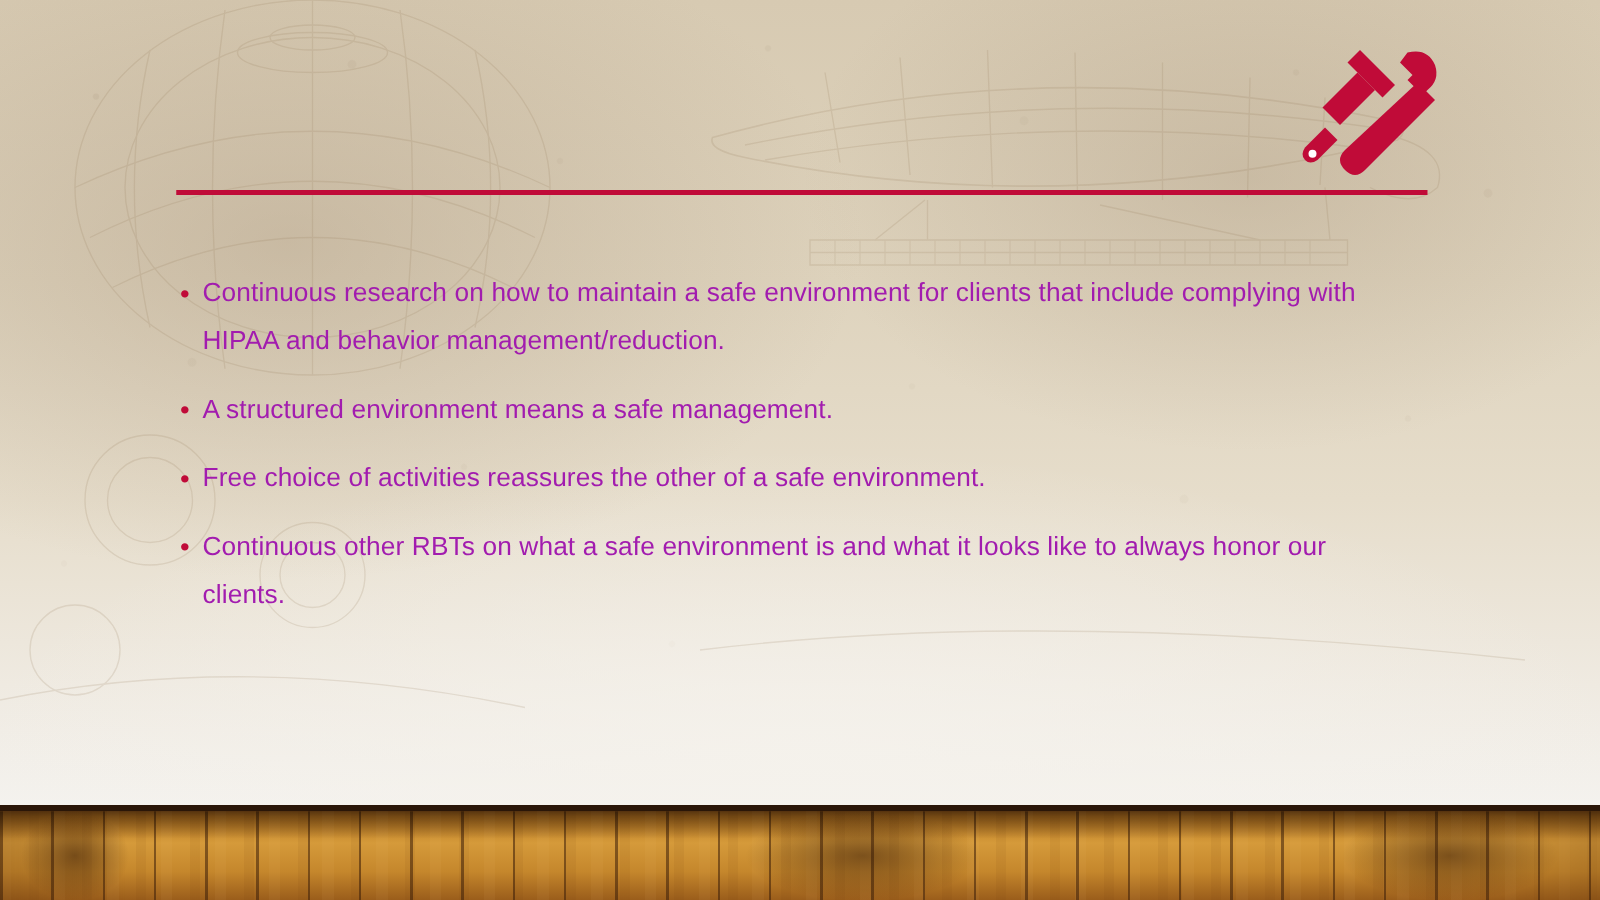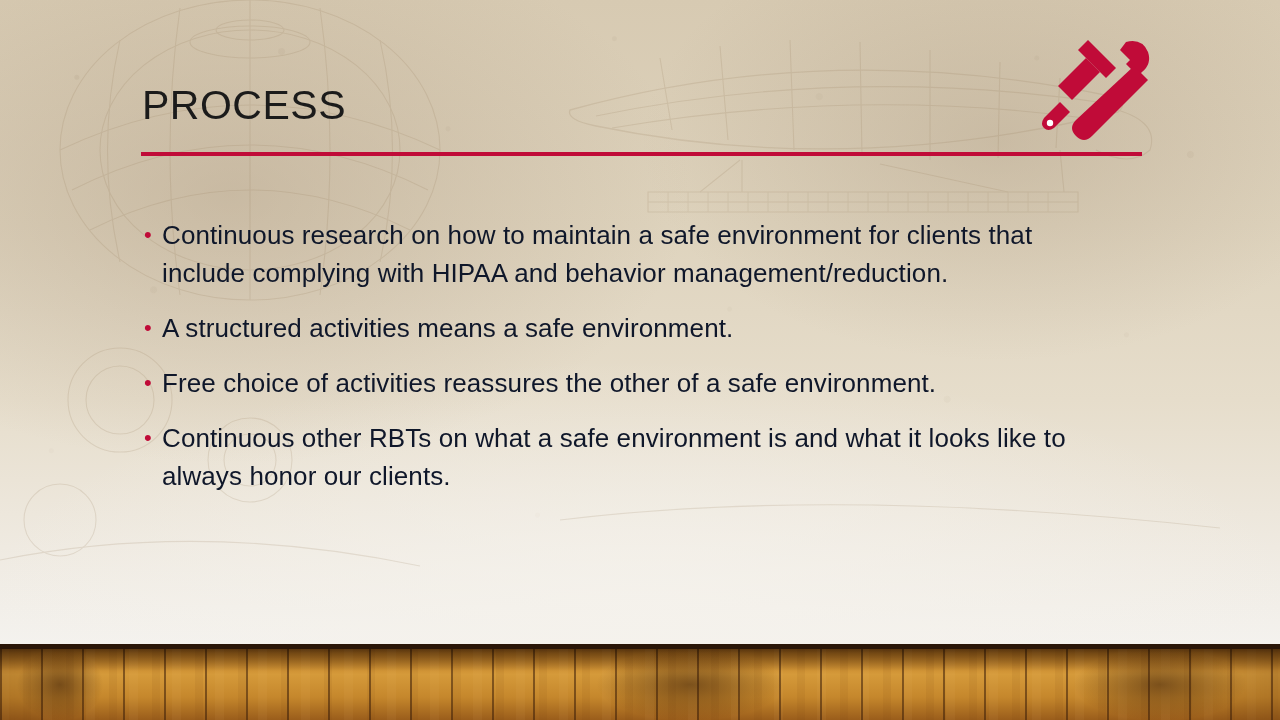--- a/index.html
+++ b/index.html
@@ -107,23 +107,23 @@
     width: 22px;
     color: #c00b38;
     font-size: 22px;
     line-height: 38px;
     text-align: left;
     padding-left: 4px;
     box-sizing: border-box;
   }
   .bullet-text {
     flex: 1 1 auto;
-    font-size: 26px;
+    font-size: 21px;
     line-height: 38px;
-    color: #0f172a;
+    color: #a21caf;
     font-family: "Liberation Sans", sans-serif;
     letter-spacing: 0.1px;
   }
 
   
   .tools-icon {
     position: absolute;
     left: 1034px;
     top: 36px;
     width: 120px;
@@ -261,21 +261,20 @@
       <circle cx="120" cy="400" r="52"></circle>
       <circle cx="120" cy="400" r="34"></circle>
       <circle cx="250" cy="460" r="42"></circle>
       <circle cx="250" cy="460" r="26"></circle>
       <circle cx="60" cy="520" r="36"></circle>
       <path d="M0 560 Q200 520 420 566"></path>
       <path d="M560 520 Q840 486 1220 528"></path>
     </g>
   </svg>
 
-  <div class="title">PROCESS</div>
   <div class="title-rule"></div>
 
   <svg class="tools-icon" viewBox="0 0 120 108">
     <g fill="#c00b38">
 
       <path d="M14 96 L30 80 L40 90 L24 106 Q18 110 14 106 Q10 102 14 96 Z" transform="translate(-4,-14)"></path>
       <path d="M28 64 L56 36 L70 50 L42 78 Z" transform="translate(-4,-14)"></path>
       <path d="M58 18 L86 46 L76 56 L48 28 Z" transform="translate(-4,-14)"></path>
       <circle cx="16" cy="87" r="3.2" fill="#ffffff"></circle>
 
@@ -285,21 +284,21 @@
     </g>
   </svg>
 
   <div class="body">
     <div class="bullet-row">
       <div class="bullet-dot">•</div>
       <div class="bullet-text">Continuous research on how to maintain a safe environment for clients that include complying with HIPAA and behavior management/reduction.</div>
     </div>
     <div class="bullet-row">
       <div class="bullet-dot">•</div>
-      <div class="bullet-text">A structured activities means a safe environment.</div>
+      <div class="bullet-text">A structured environment means a safe management.</div>
     </div>
     <div class="bullet-row">
       <div class="bullet-dot">•</div>
       <div class="bullet-text">Free choice of activities reassures the other of a safe environment.</div>
     </div>
     <div class="bullet-row">
       <div class="bullet-dot">•</div>
       <div class="bullet-text">Continuous other RBTs on what a safe environment is and what it looks like to always honor our clients.</div>
     </div>
   </div>

